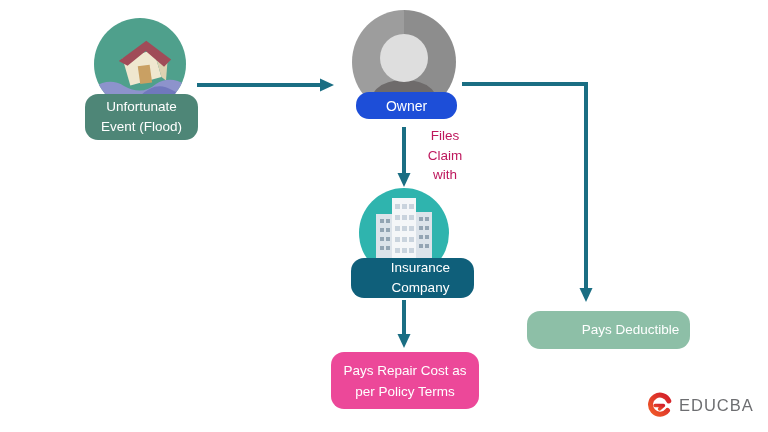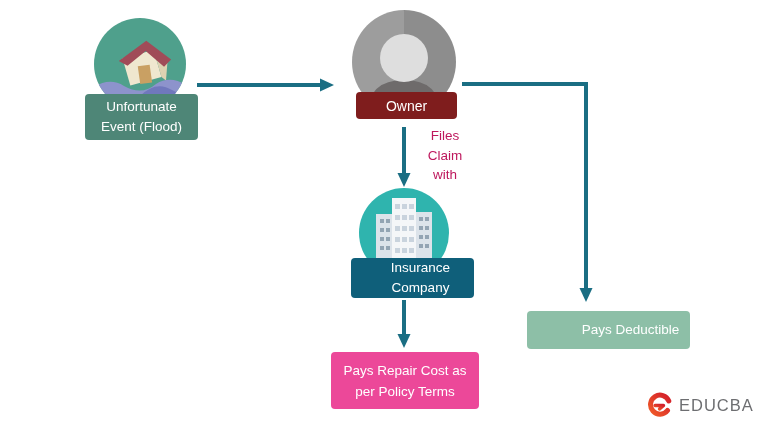--- a/index.html
+++ b/index.html
@@ -6,25 +6,25 @@
   .stage{
     position:relative;width:768px;height:432px;background:#ffffff;overflow:hidden;
     font-family:"Liberation Sans", sans-serif;
   }
   .abs{position:absolute;}
   svg{display:block;}
 
   
   .box{
     position:absolute;display:flex;flex-direction:column;align-items:center;justify-content:center;
-    color:#ffffff;text-align:center;border-radius:4px;line-height:20px;font-size:13.5px;
+    color:#ffffff;text-align:center;border-radius:13px;line-height:20px;font-size:13.5px;
   }
   .box span{display:block;}
   .box-flood{left:85px;top:94px;width:113px;height:46px;background:#4e8677;}
-  .box-owner{left:356px;top:92px;width:101px;height:27px;background:#7f1d1d;font-size:14px;}
+  .box-owner{left:356px;top:92px;width:101px;height:27px;background:#1d4ed8;font-size:14px;}
   .box-insurance{left:351px;top:258px;width:107px;height:40px;background:#0f5f7a;padding-left:16px;}
   .box-repair{left:331px;top:352px;width:148px;height:57px;background:#ec4899;line-height:21px;}
   .box-deductible{left:527px;top:311px;width:119px;height:38px;background:#8dbfa7;justify-content:center;padding-left:44px;}
 
   
   .icon-flood{left:94px;top:18px;}
   .icon-owner{left:352px;top:10px;}
   .icon-insurance{left:359px;top:188px;}
 
   

